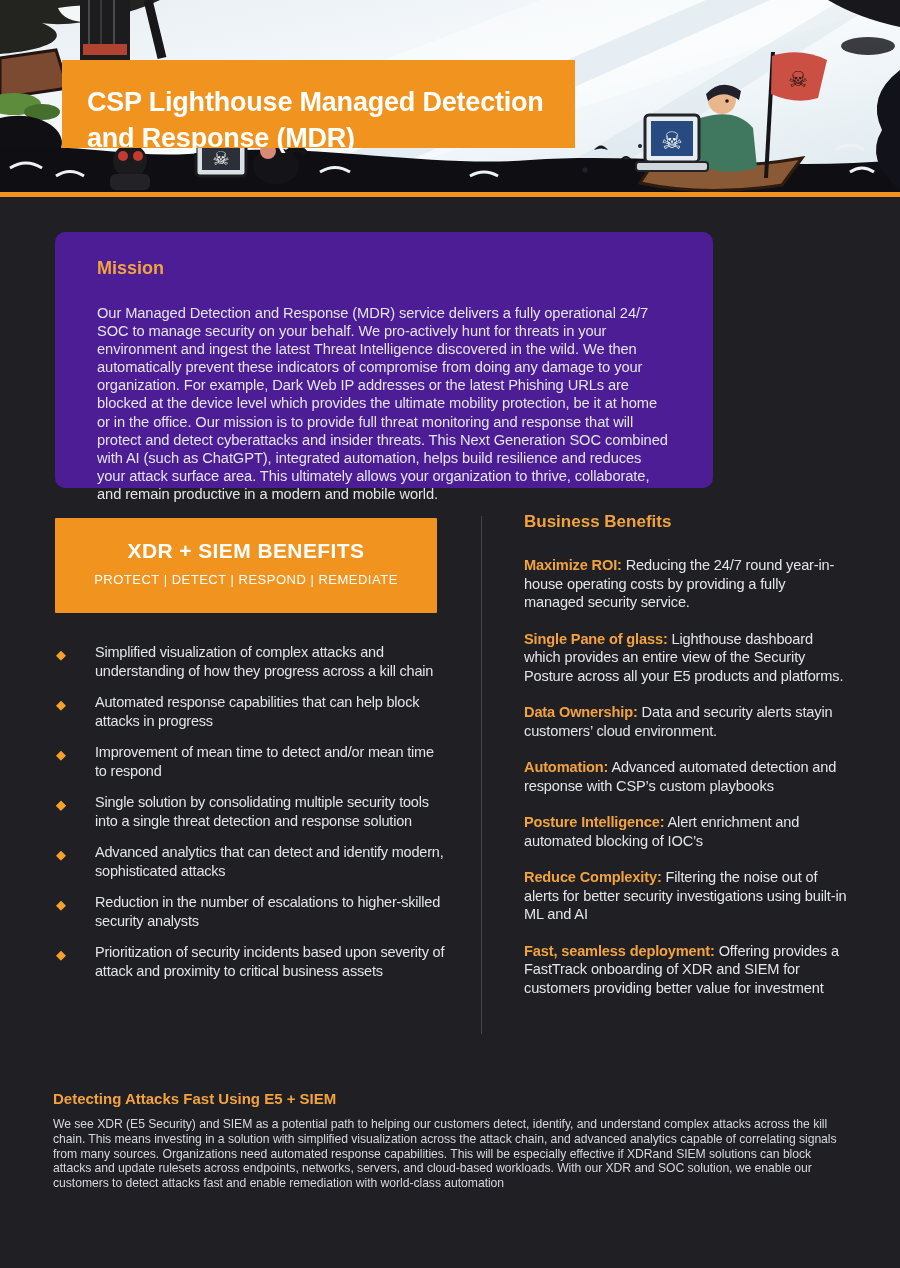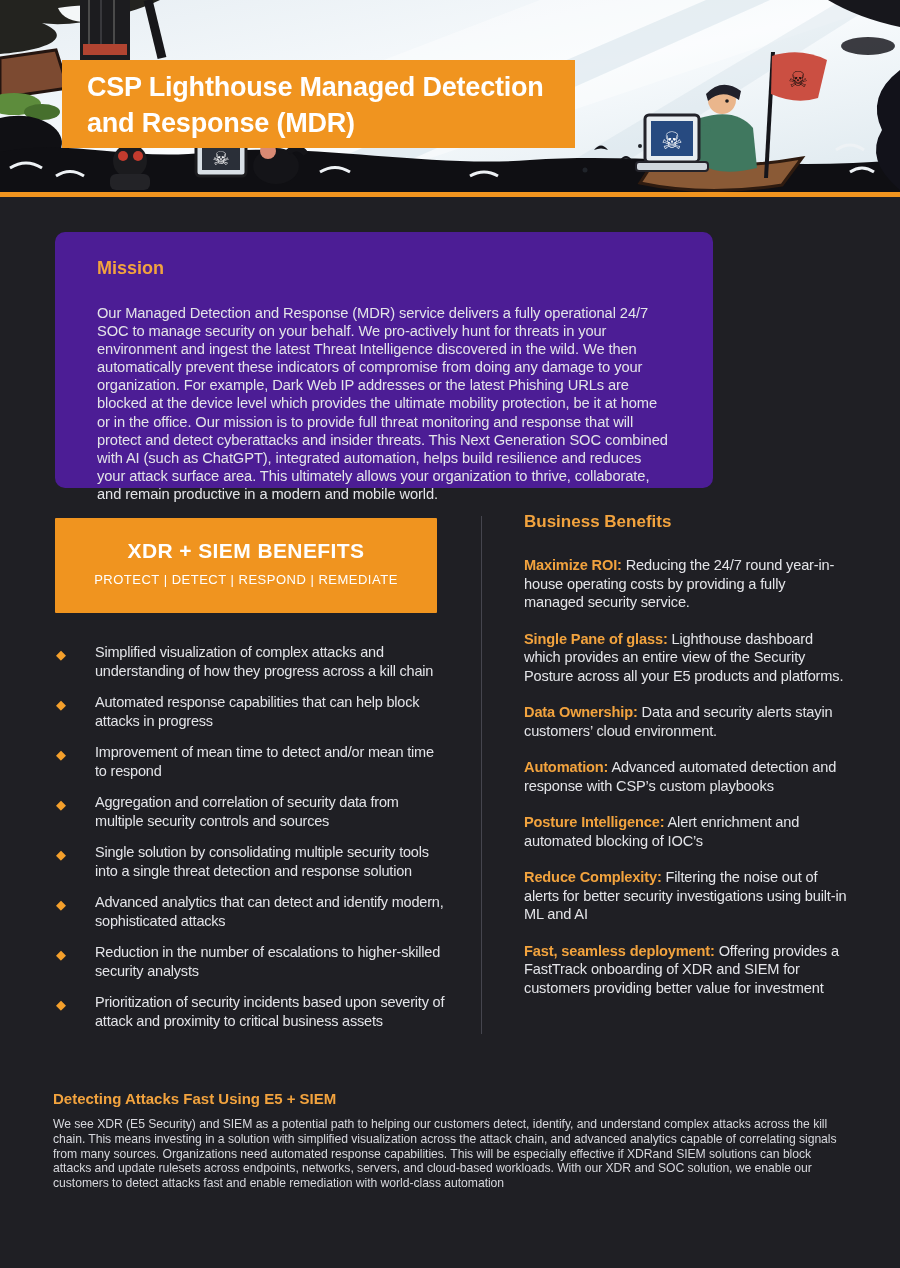--- a/index.html
+++ b/index.html
@@ -7,21 +7,21 @@
     position:relative; width:900px; height:1268px;
     background:#1F1F24; overflow:hidden;
     font-family:"Liberation Sans","DejaVu Sans",sans-serif;
   }
 
   
   .banner { position:absolute; left:0; top:0; width:900px; height:192px; }
   .banner-art { display:block; width:900px; height:192px; }
   .title-box {
     position:absolute; left:62px; top:60px; width:513px; height:88px;
-    background:#F0941F; box-sizing:border-box; padding:9px 20px 0 25px;
+    background:#F0941F; box-sizing:border-box; padding:24px 20px 0 25px;
   }
   .title-line {
     color:#ffffff; font-size:27px; font-weight:bold; line-height:36px;
     letter-spacing:-0.2px; white-space:nowrap;
   }
   .accent-strip { position:absolute; left:0; top:192px; width:900px; height:5px; background:#F0941F; }
 
   
   .mission-card {
     position:absolute; left:55px; top:232px; width:658px; height:256px;
@@ -172,21 +172,21 @@
 
   <div class="left-col">
     <div class="orange-box">
       <div class="box-title">XDR + SIEM BENEFITS</div>
       <div class="box-subtitle">PROTECT | DETECT | RESPOND | REMEDIATE</div>
     </div>
     <ul class="benefit-list">
         <li><span class="diamond">◆</span><span>Simplified visualization of complex attacks and understanding of how they progress across a kill chain</span></li>
         <li><span class="diamond">◆</span><span>Automated response capabilities that can help block attacks in progress</span></li>
         <li><span class="diamond">◆</span><span>Improvement of mean time to detect and/or mean time to respond</span></li>
-        <li><span class="diamond">◆</span><span>Aggregation and correlation of security data from multiple security controls and sources</span></li>
+        <li><span class="diamond">◆</span></li>
         <li><span class="diamond">◆</span><span>Single solution by consolidating multiple security tools into a single threat detection and response solution</span></li>
         <li><span class="diamond">◆</span><span>Advanced analytics that can detect and identify modern, sophisticated attacks</span></li>
         <li><span class="diamond">◆</span><span>Reduction in the number of escalations to higher-skilled security analysts</span></li>
         <li><span class="diamond">◆</span><span>Prioritization of security incidents based upon severity of attack and proximity to critical business assets</span></li>
       </ul>
   </div>
 
   <div class="v-divider"></div>
 
   <div class="right-col">

